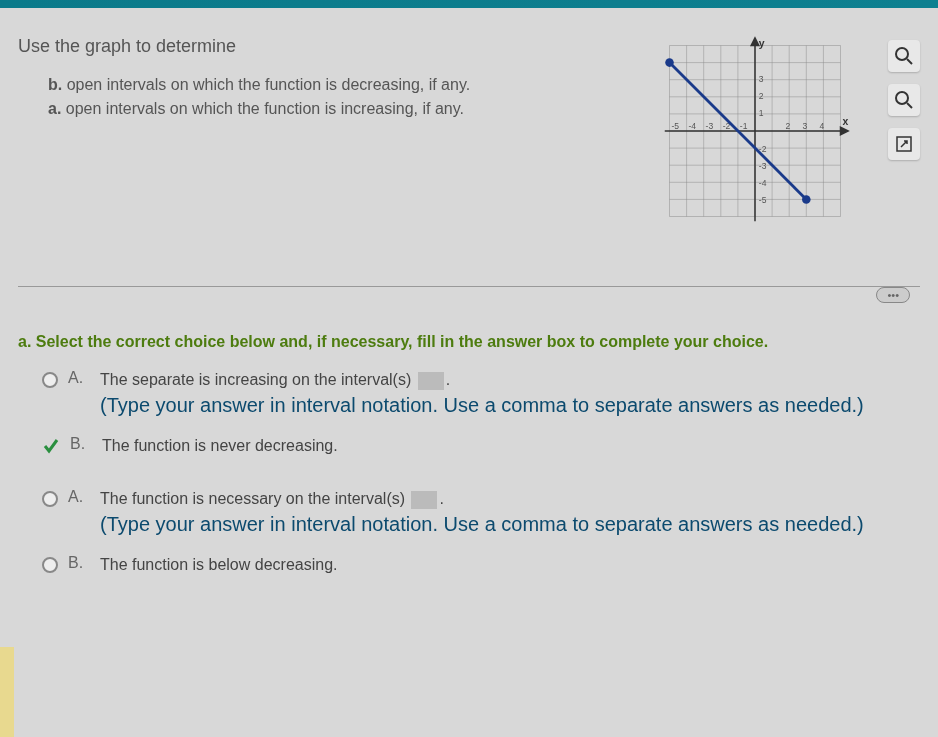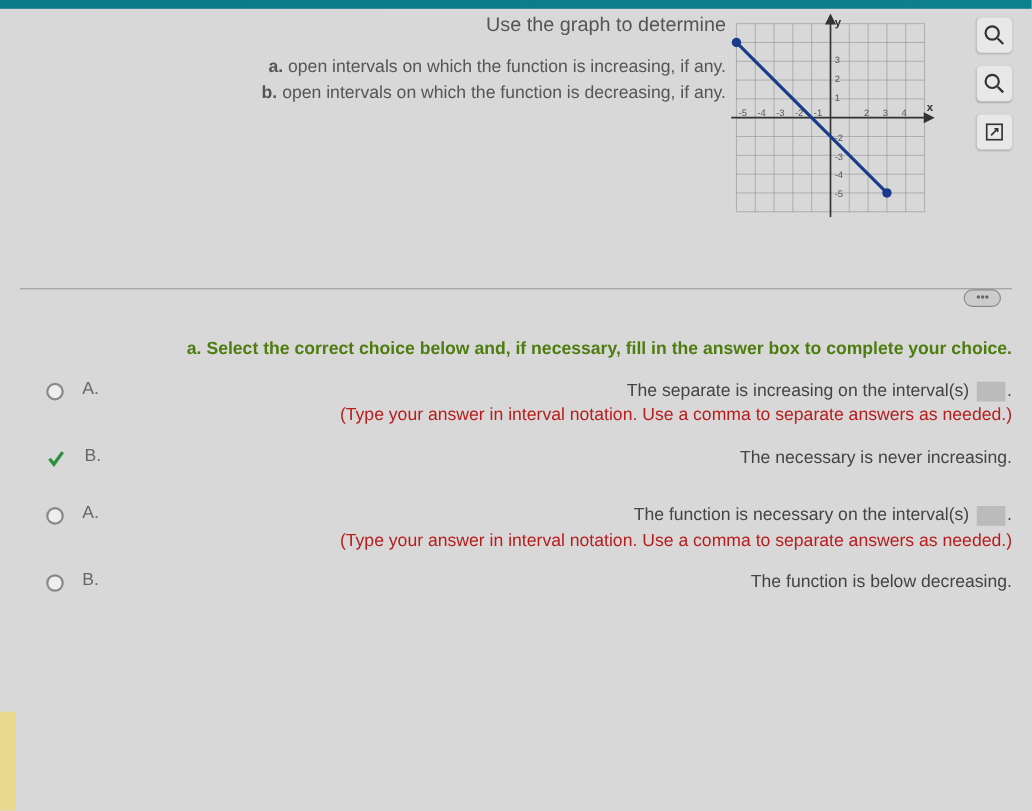--- a/index.html
+++ b/index.html
@@ -9,22 +9,21 @@
       width: 938px;
       height: 737px;
       position: relative;
       color: #333;
     }
     .top-bar {
       height: 8px;
       background: linear-gradient(to right, #0a7a8a, #0d8090);
     }
     .content {
-      padding: 4px 18px;
-      text-align: right;
+      padding: 28px 18px;
     }
     .question-header {
       display: flex;
       justify-content: space-between;
       align-items: flex-start;
     }
     .question-text {
       flex: 1;
     }
     .main-q {
@@ -123,22 +122,22 @@
     .choice-body { flex: 1; color: #444; line-height: 1.4; }
     .answer-box {
       display: inline-block;
       width: 26px;
       height: 18px;
       background: #bbb;
       vertical-align: middle;
       margin: 0 2px;
     }
     .hint {
-      color: #b91c1c;
-      font-size: 16px;
+      color: #0c4a6e;
+      font-size: 20px;
     }
     .left-strip {
       position: absolute;
       left: 0;
       bottom: 0;
       width: 14px;
       height: 90px;
       background: #e8d98f;
     }
   </style>
@@ -146,22 +145,22 @@
 <body>
 
 <div class="top-bar"></div>
 <div class="left-strip"></div>
 
 <div class="content">
   <div class="question-header">
     <div class="question-text">
       <div class="main-q">Use the graph to determine</div>
       <div class="sub-list">
+        <div><span class="bold-letter">b.</span> <span>open intervals on which the function is decreasing, if any.</span></div>
         <div><span class="bold-letter">a.</span> <span>open intervals on which the function is increasing, if any.</span></div>
-        <div><span class="bold-letter">b.</span> <span>open intervals on which the function is decreasing, if any.</span></div>
       </div>
     </div>
 
     <div class="graph-area">
       <div class="graph-box">
         <svg viewBox="0 0 200 200" width="190" height="190">
 
           <g stroke="#888" stroke-width="0.5">
             <line x1="10" y1="10" x2="10" y2="190"></line>
               <line x1="28" y1="10" x2="28" y2="190"></line>
@@ -264,21 +263,21 @@
     </div>
 
     <div class="choice">
       <span class="check-mark">
         <svg width="18" height="18" viewBox="0 0 18 18">
             <path d="M3 9 L7 14 L15 3" fill="none" stroke="#2a8f3f" stroke-width="3"></path>
           </svg>
       </span>
       <span class="choice-letter">B.</span>
       <div class="choice-body">
-        <span>The necessary is never increasing.</span>
+        <span>The function is never decreasing.</span>
       </div>
     </div>
   </div>
 
   <div class="part">
 
     <div class="choice">
       <span class="radio-circle"></span>
       <span class="choice-letter">A.</span>
       <div class="choice-body">

